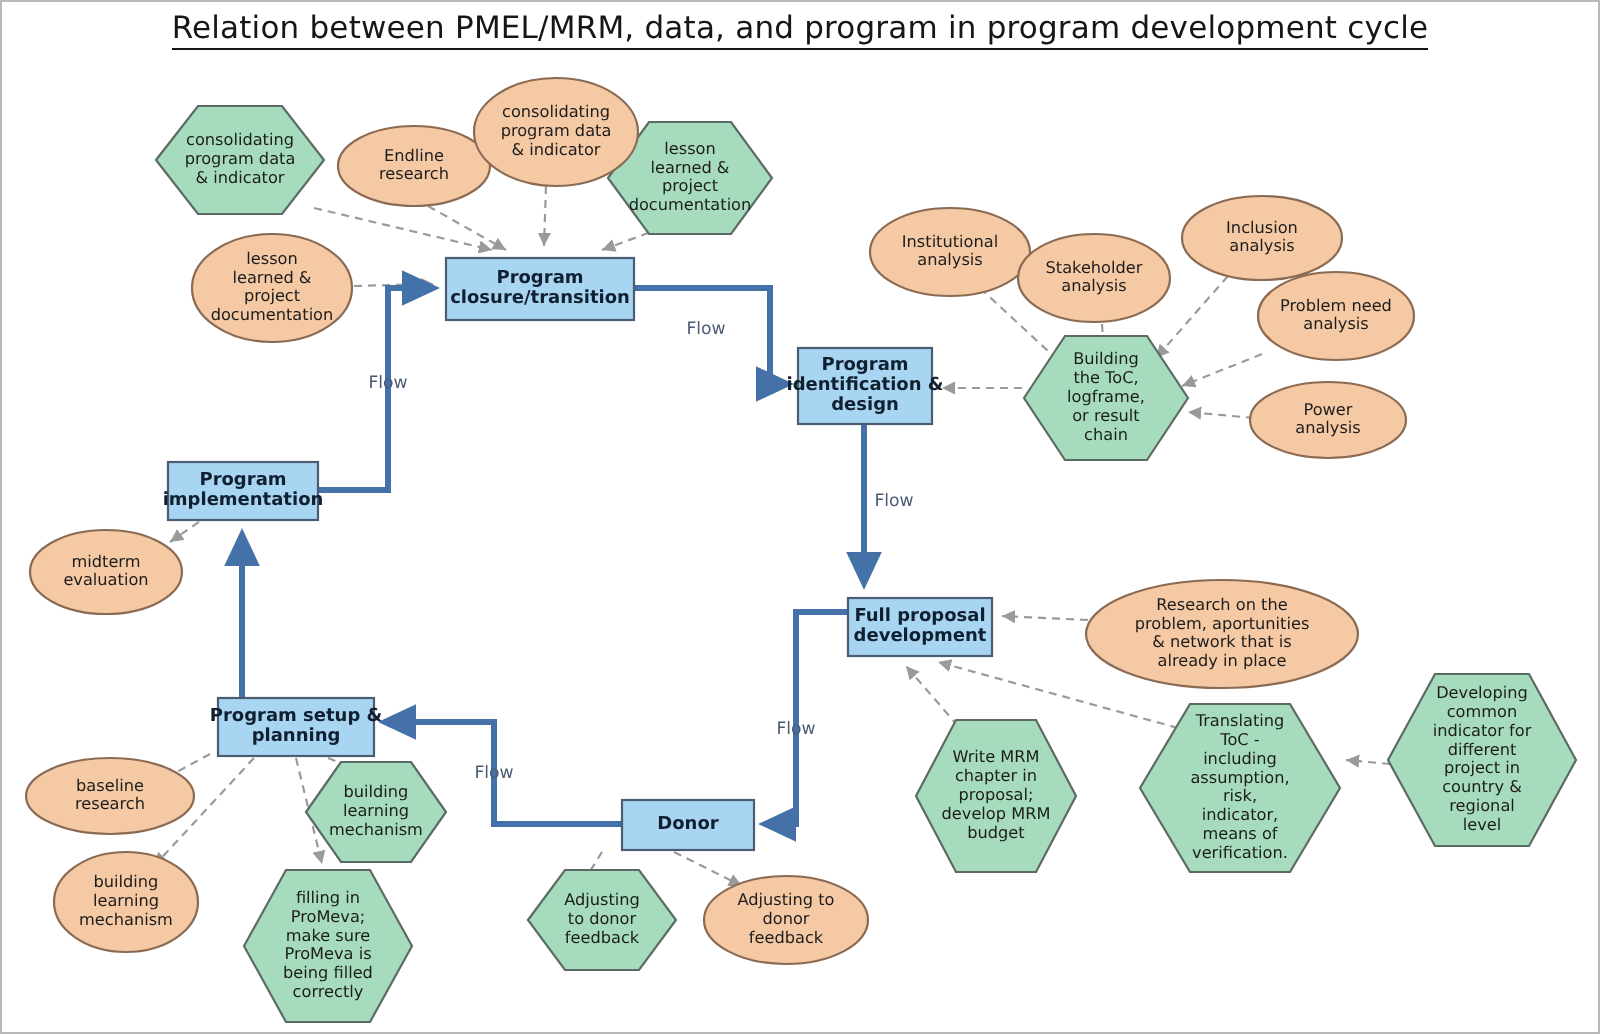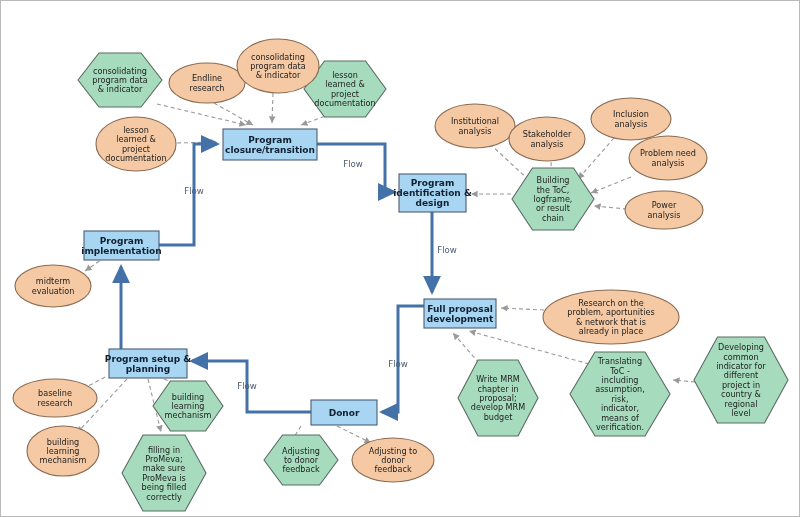--- a/index.html
+++ b/index.html
@@ -45,20 +45,23 @@
   .hexa{fill:#a6dcbd;stroke:#5b6b63;stroke-width:1.1;}
   .elli{fill:#f4c9a4;stroke:#8a6a52;stroke-width:1.1;}
   .flowline{fill:none;stroke:#4472a8;stroke-width:3;}
   .dashline{fill:none;stroke:#9a9a9a;stroke-width:1.1;stroke-dasharray:4 3;}
 </style>
 </head>
 <body>
 
 <div id="stage">
 
+  <div id="title">
+    <span>Relation between PMEL/MRM, data, and program in program development cycle</span>
+  </div>
 
   <svg id="diagram" viewBox="0 0 800 517">
     <defs>
       <marker id="flowArrow" markerWidth="7" markerHeight="7" refX="5.4" refY="3" orient="auto">
         <path d="M0,0 L6.4,3 L0,6 z" fill="#4472a8"></path>
       </marker>
       <marker id="dashArrow" markerWidth="7" markerHeight="7" refX="6" refY="3" orient="auto">
         <path d="M0,0 L6,3 L0,6 z" fill="#9a9a9a"></path>
       </marker>
     </defs>

